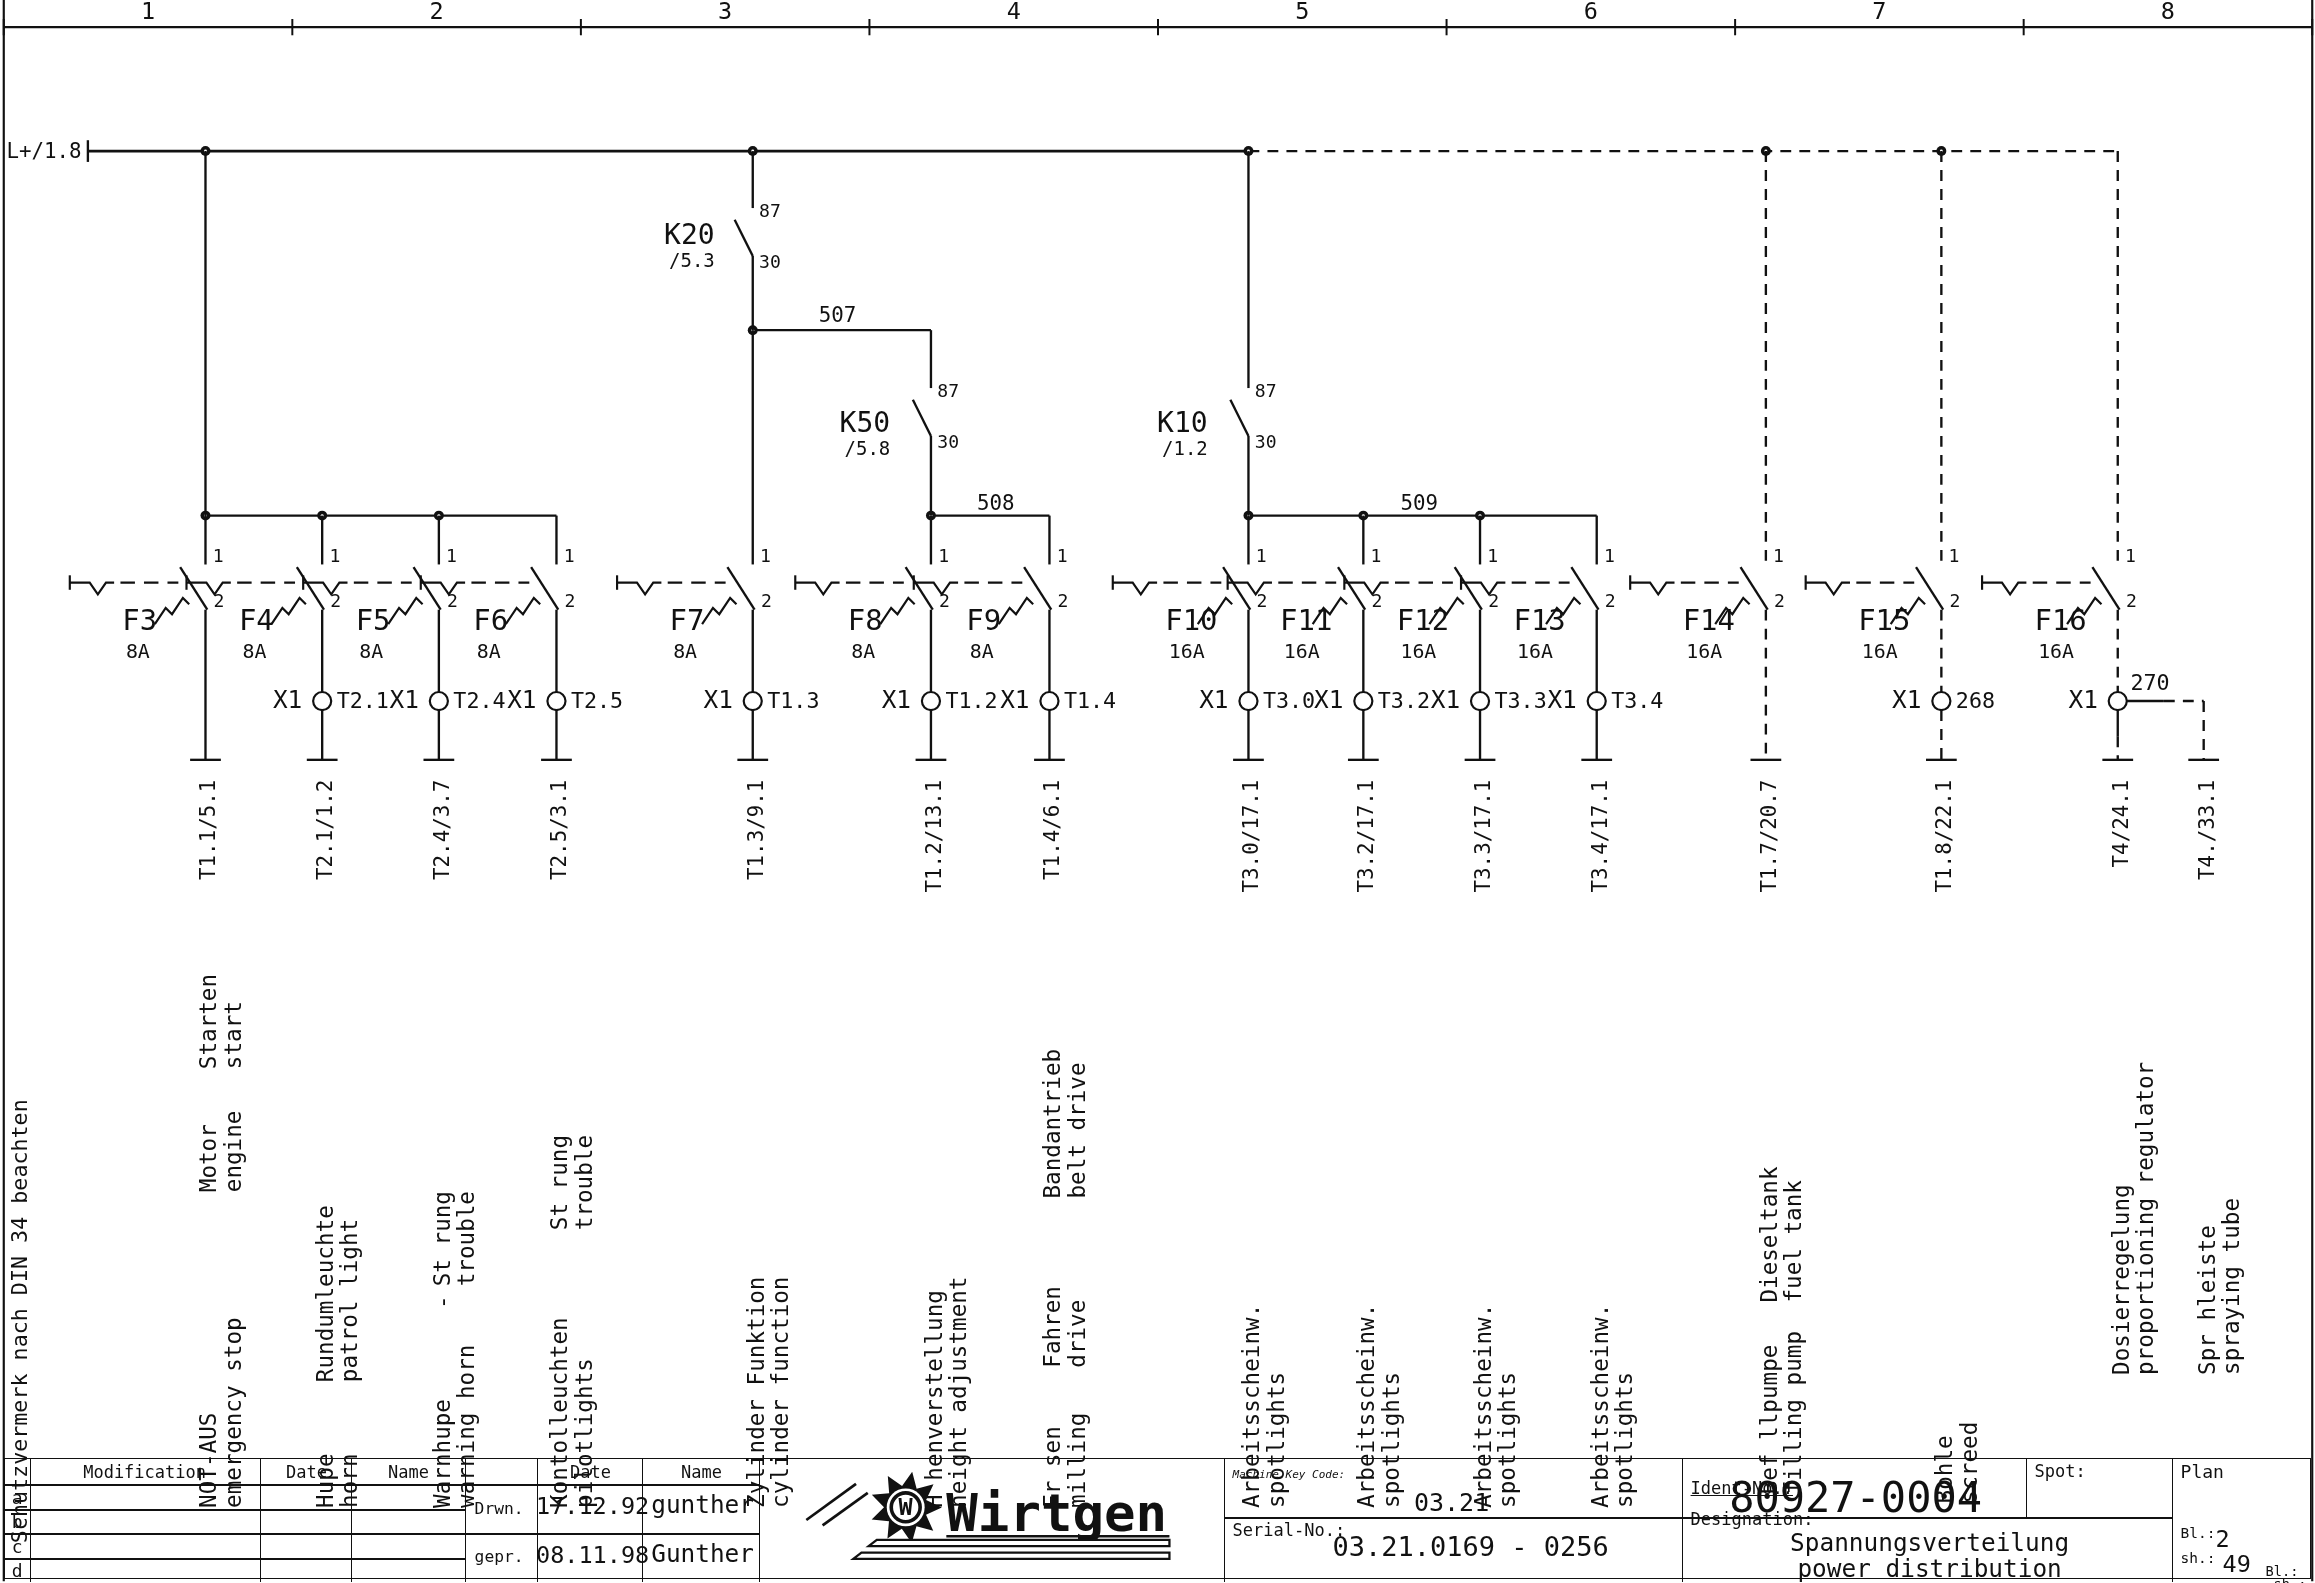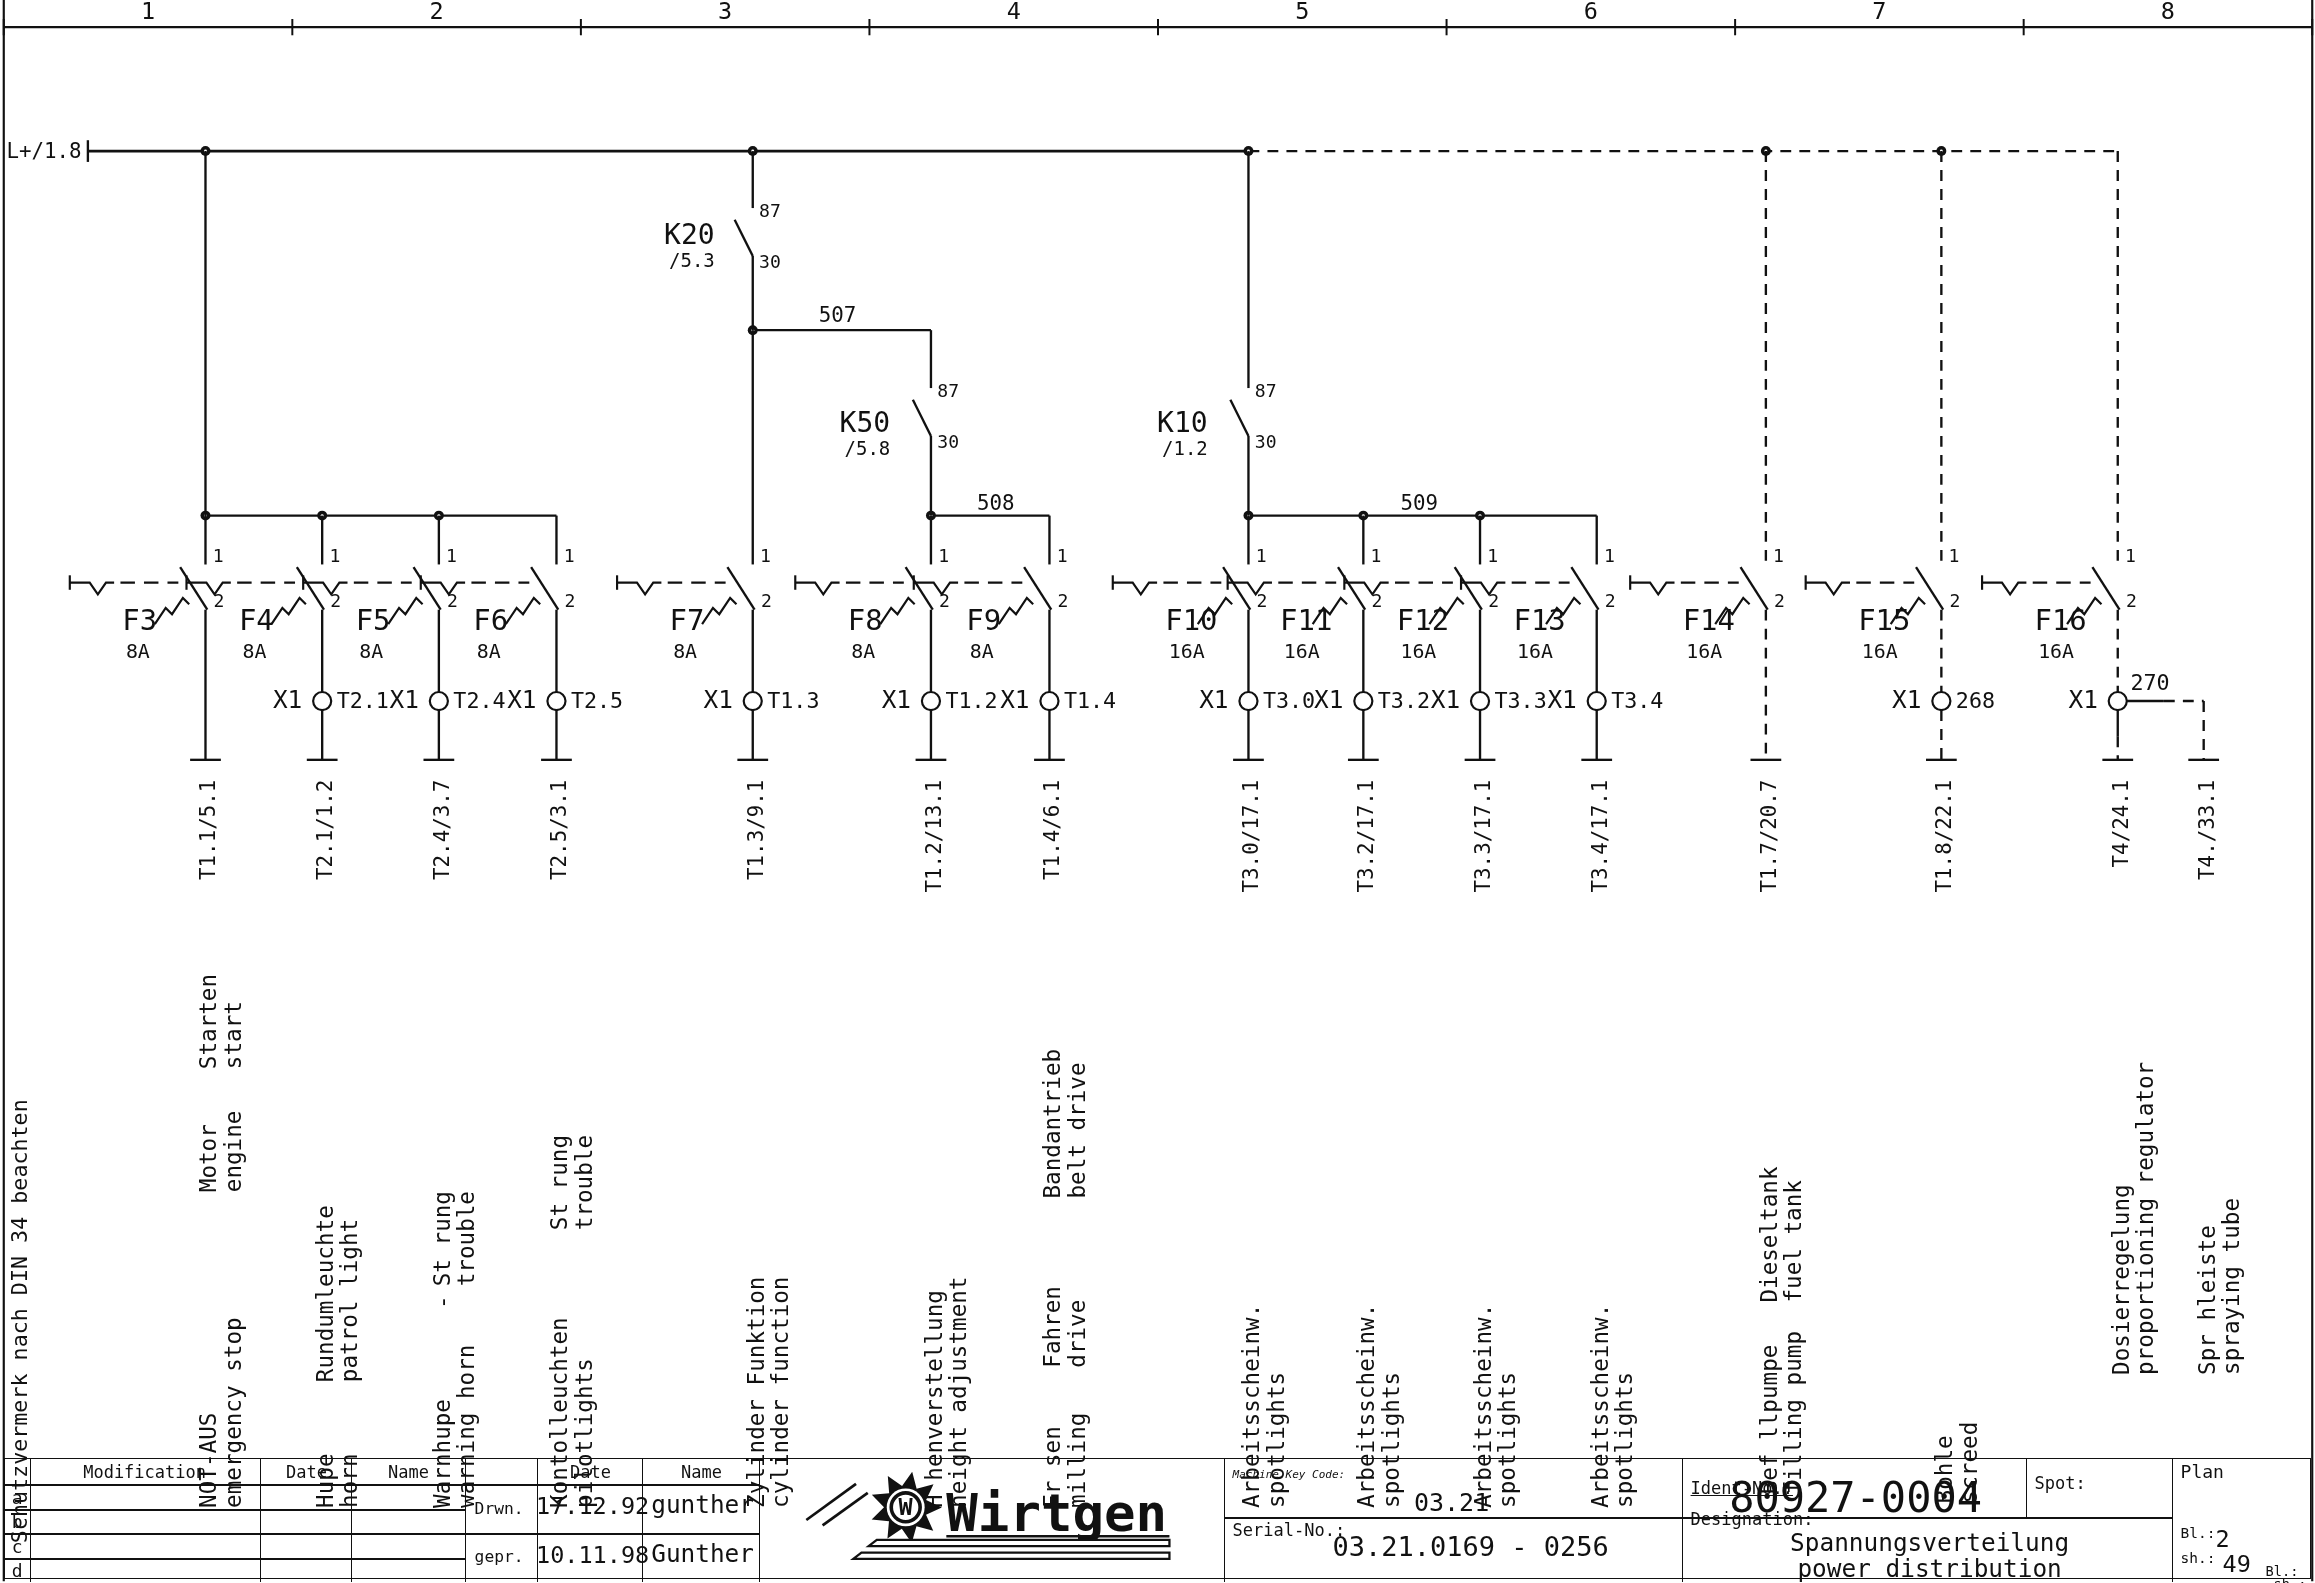--- a/index.html
+++ b/index.html
@@ -450,29 +450,29 @@
       <div class="t ctr" style="left: 12.7px; top: 103px; font-size: 18px;">d</div>
       <div class="t ctr" style="left: 140px; top: 5.4px; font-size: 17px;">Modification</div>
       <div class="t ctr" style="left: 302px; top: 5.4px; font-size: 17px;">Date</div>
       <div class="t ctr" style="left: 404px; top: 5.4px; font-size: 17px;">Name</div>
       <div class="t ctr" style="left: 586px; top: 5.4px; font-size: 17px;">Date</div>
       <div class="t ctr" style="left: 697px; top: 5.4px; font-size: 17px;">Name</div>
       <div class="t" style="left: 470px; top: 42px; font-size: 16.3px;">Drwn.</div>
       <div class="t ctr" style="left: 588px; top: 36px; font-size: 23.5px;">17.12.92</div>
       <div class="t ctr" style="left: 698px; top: 34px; font-size: 24.4px;">gunther</div>
       <div class="t" style="left: 470px; top: 90px; font-size: 16.3px;">gepr.</div>
-      <div class="t ctr" style="left: 588px; top: 85px; font-size: 23.5px;">10.11.98</div>
+      <div class="t ctr" style="left: 588px; top: 85px; font-size: 23.5px;">08.11.98</div>
       <div class="t ctr" style="left: 698px; top: 83px; font-size: 24.4px;">Gunther</div>
       <div class="t" style="left: 1228px; top: 10px; font-size: 11px; font-style: italic;">Machine Key Code:</div>
       <div class="t ctr" style="left: 1447px; top: 31px; font-size: 25px;">03.21</div>
       <div class="t" style="left: 1228px; top: 63px; font-size: 17px;">Serial-No.:</div>
       <div class="t ctr" style="left: 1466px; top: 74px; font-size: 27px;">03.21.0169 - 0256</div>
       <div class="t" style="left: 1686px; top: 21px; font-size: 17px; text-decoration: underline;">Ident-No.:</div>
       <div class="t ctr" style="left: 1851px; top: 18px; font-size: 42px;">80927-0004</div>
-      <div class="t" style="left: 2030px; top: 3.6px; font-size: 17px; margin-top: 12px;">Spot:</div>
+      <div class="t" style="left: 2030px; top: 3.6px; font-size: 17px;">Spot:</div>
       <div class="t" style="left: 2176px; top: 3.6px; font-size: 18px;">Plan</div>
       <div class="t" style="left: 1686px; top: 52px; font-size: 17px;">Designation:</div>
       <div class="t ctr" style="left: 1925px; top: 72px; font-size: 24.4px;">Spannungsverteilung</div>
       <div class="t ctr" style="left: 1925px; top: 98px; font-size: 24.4px;">power distribution</div>
       <div class="t" style="left: 2176px; top: 67px; font-size: 14.5px;">Bl.:</div>
       <div class="t" style="left: 2211px; top: 69px; font-size: 23.5px;">2</div>
       <div class="t" style="left: 2176px; top: 92px; font-size: 14.5px;">sh.:</div>
       <div class="t" style="left: 2218px; top: 94px; font-size: 23.5px;">49</div>
       <div class="t" style="left: 2261px; top: 106px; font-size: 13.6px;">Bl.:</div>
       <div class="t" style="left: 2269px; top: 119px; font-size: 13.6px;">sh.:</div>

